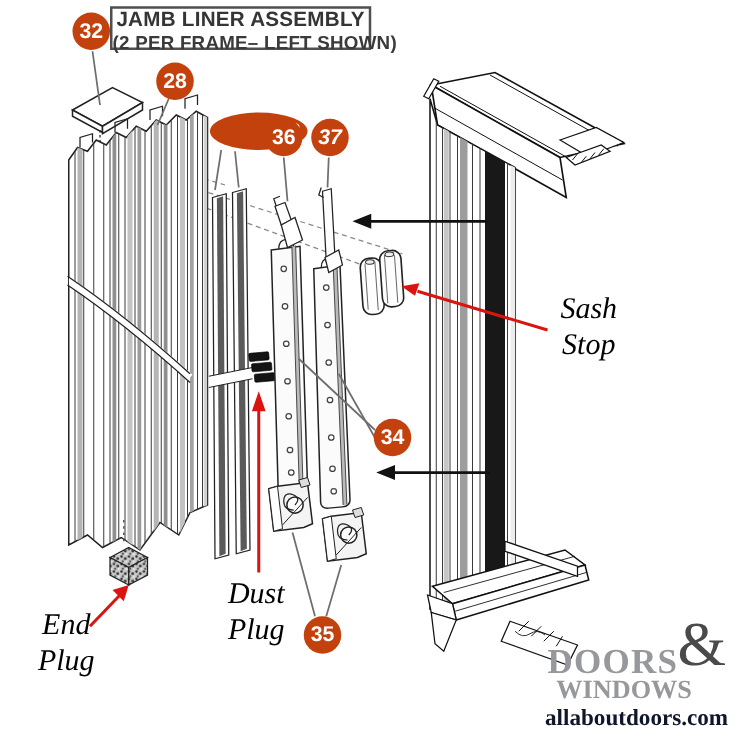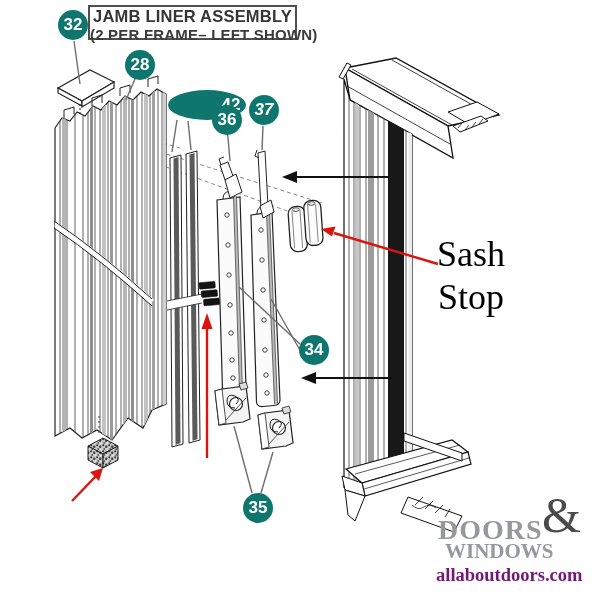--- a/index.html
+++ b/index.html
@@ -9,46 +9,46 @@
   svg{display:block;}
 
   
   .title-box{left:88px;top:5px;width:205px;height:31px;border:2px solid #4f4f4f;
              background:#fff;text-align:center;z-index:5;}
   .title-main{font-size:16.5px;font-weight:bold;color:#353535;line-height:1.08;margin-top:1px;
               letter-spacing:.2px;white-space:nowrap;}
   .title-sub{font-size:15px;font-weight:bold;color:#3a3a3a;letter-spacing:.2px;white-space:nowrap;}
 
   
-  .badge{width:30px;height:30px;border-radius:50%;background:#0f766e;color:#fff;
+  .badge{width:30px;height:30px;border-radius:50%;background:#c2410c;color:#fff;
          display:flex;align-items:center;justify-content:center;
          font-size:17px;font-weight:bold;z-index:6;}
   .b32{left:58px;top:10px;} .b28{left:125px;top:50px;} .b42{left:168px;top:90px;padding-left:48px;}
-  .b36{left:212px;top:95px;margin-top:10px;} .b37{left:249px;top:95px;font-style:italic;}
+  .b36{left:212px;top:95px;} .b37{left:249px;top:95px;font-style:italic;}
   .b34{left:299px;top:335px;} .b35{left:243px;top:493px;}
 
   
-  .plabel{font-family:"Liberation Serif","DejaVu Serif",serif;font-size:36px;color:#000;
-          text-align:center;line-height:1.2;z-index:7;}
+  .plabel{font-family:"Liberation Serif","DejaVu Serif",serif;font-size:24px;color:#000;
+          text-align:center;line-height:1.2;z-index:7;font-style:italic;}
   .lbl-end{left:20px;top:486px;width:66px;}
   .lbl-dust{left:168px;top:461px;width:74px;}
   .lbl-sash{left:436px;top:233px;width:70px;}
 
   
   .logo{left:436px;top:499px;width:150px;height:88px;z-index:4;
         font-family:"Liberation Serif","DejaVu Serif",serif;}
   .logo-top{position:absolute;left:26px;top:7px;font-size:13px;letter-spacing:2.2px;
             color:#97989b;white-space:nowrap;}
   .logo-amp{position:absolute;left:106px;top:-9px;font-size:50px;color:#4a4a4a;line-height:1;}
   .logo-doors{position:absolute;left:2px;top:15px;font-size:28px;font-weight:bold;
               letter-spacing:1px;color:#97989b;white-space:nowrap;}
   .logo-windows{position:absolute;left:9px;top:40px;font-size:21px;font-weight:bold;
                 color:#97989b;white-space:nowrap;}
   .logo-url{position:absolute;left:0px;top:66px;font-size:18.5px;font-weight:bold;
-            color:#701a75;white-space:nowrap;}
+            color:#0f172a;white-space:nowrap;}
 </style>
 </head>
 <body>
 
 <div id="stage">
 
   <svg class="abs" style="left:0;top:0;" width="600" height="600" viewBox="0 0 600 600">
     <defs>
       <pattern id="speck" width="6" height="6" patternUnits="userSpaceOnUse">
         <rect width="6" height="6" fill="#c9c9c9"></rect>
@@ -326,20 +326,22 @@
   <div class="abs badge b37">
       <span>37</span>
     </div>
   <div class="abs badge b34">
       <span>34</span>
     </div>
   <div class="abs badge b35">
       <span>35</span>
     </div>
 
+  <div class="abs plabel lbl-end">End Plug</div>
+  <div class="abs plabel lbl-dust">Dust Plug</div>
   <div class="abs plabel lbl-sash">Sash Stop</div>
 
   <div class="abs logo">
     <div class="logo-amp">&amp;</div>
     <div class="logo-doors">DOORS</div>
     <div class="logo-windows">WINDOWS</div>
     <div class="logo-url">allaboutdoors.com</div>
   </div>
 
 </div>

